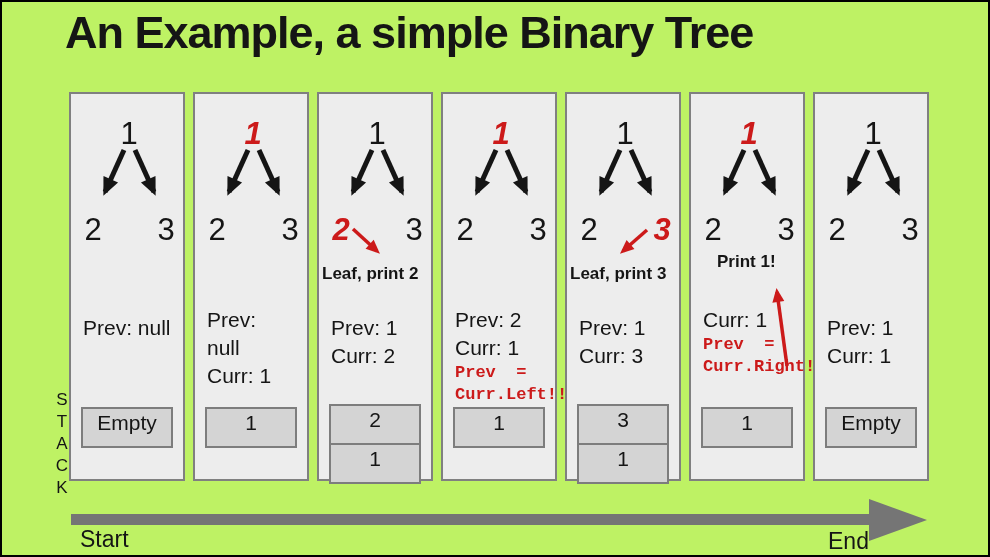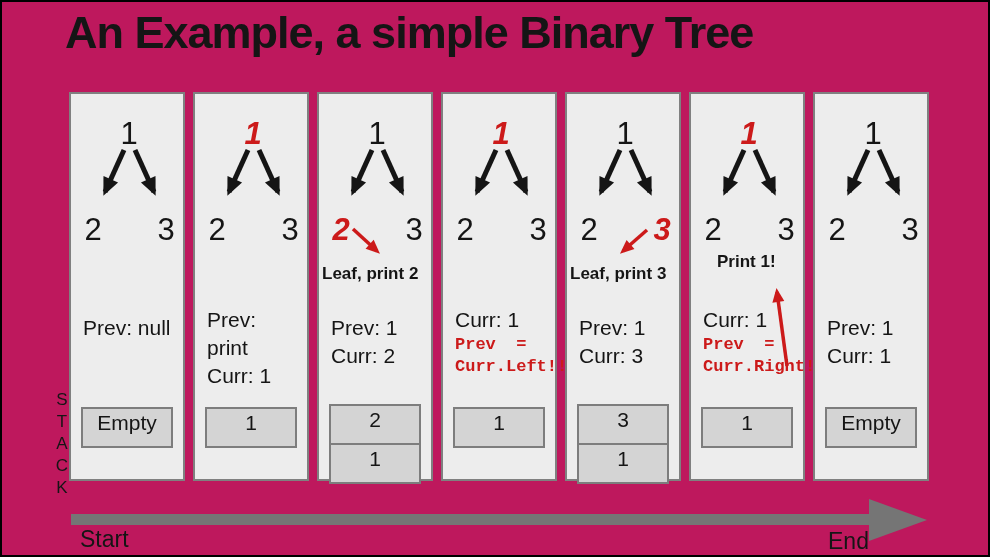--- a/index.html
+++ b/index.html
@@ -1,18 +1,18 @@
 <!DOCTYPE html>
 <html><head>
 <meta charset="utf-8">
 <style>
   html,body{margin:0;padding:0;background:#fff;}
   .frame{
     position:relative;width:990px;height:557px;box-sizing:border-box;
-    background:#be185d;border:2px solid #000;overflow:hidden;
+    background:#bef264;border:2px solid #000;overflow:hidden;
     font-family:"Liberation Sans",sans-serif;color:#151515;
   }
   .title{
     position:absolute;left:63px;top:5px;font-size:45px;font-weight:bold;
     letter-spacing:-1px;white-space:nowrap;
   }
   .stack-axis{position:absolute;left:48px;top:387px;width:24px;text-align:center;}
   .stack-axis div{font-size:17px;line-height:22px;}
   .panel{
     position:absolute;top:90px;width:116px;height:389px;box-sizing:border-box;
@@ -81,21 +81,21 @@
       </marker>
     </defs>
     <line x1="53" y1="50" x2="34" y2="92" stroke="#151515" stroke-width="5" marker-end="url(#mkb1)"></line>
     <line x1="64" y1="50" x2="83" y2="92" stroke="#151515" stroke-width="5" marker-end="url(#mkb1)"></line>
     <text x="58" y="44" text-anchor="middle" font-size="31" fill="#cc1a1a" font-weight="bold" font-style="italic">1</text>
     <text x="22" y="140" text-anchor="middle" font-size="31" fill="#151515">2</text>
     <text x="95" y="140" text-anchor="middle" font-size="31" fill="#151515">3</text>
   </svg>
         <div class="state" style="top:212px">
           <div class="sline">Prev:</div>
-          <div class="sline">print</div>
+          <div class="sline">null</div>
           <div class="sline">Curr: 1</div>
         </div>
         <div class="stack" style="top:313px">
           <div class="sbox">1</div>
         </div>
       </div>
       <div class="panel" style="left: 315px;">
   <svg class="tree" width="116" height="150" viewBox="0 0 116 150">
     <defs>
       <marker id="mkb2" markerWidth="22" markerHeight="22" refX="16" refY="11" orient="auto" markerUnits="userSpaceOnUse">
@@ -133,20 +133,21 @@
         <path d="M2,3 L20,11 L2,19 Z" fill="#151515"></path>
       </marker>
     </defs>
     <line x1="53" y1="50" x2="34" y2="92" stroke="#151515" stroke-width="5" marker-end="url(#mkb3)"></line>
     <line x1="64" y1="50" x2="83" y2="92" stroke="#151515" stroke-width="5" marker-end="url(#mkb3)"></line>
     <text x="58" y="44" text-anchor="middle" font-size="31" fill="#cc1a1a" font-weight="bold" font-style="italic">1</text>
     <text x="22" y="140" text-anchor="middle" font-size="31" fill="#151515">2</text>
     <text x="95" y="140" text-anchor="middle" font-size="31" fill="#151515">3</text>
   </svg>
         <div class="state" style="top:212px">
+          <div class="sline">Prev: 2</div>
           <div class="sline">Curr: 1</div>
           <div class="rline" style="color:#cc1a1a">Prev  =</div>
           <div class="rline" style="color:#cc1a1a">Curr.Left!!</div>
         </div>
         <div class="stack" style="top:313px">
           <div class="sbox">1</div>
         </div>
       </div>
       <div class="panel" style="left: 563px;">
   <svg class="tree" width="116" height="150" viewBox="0 0 116 150">

